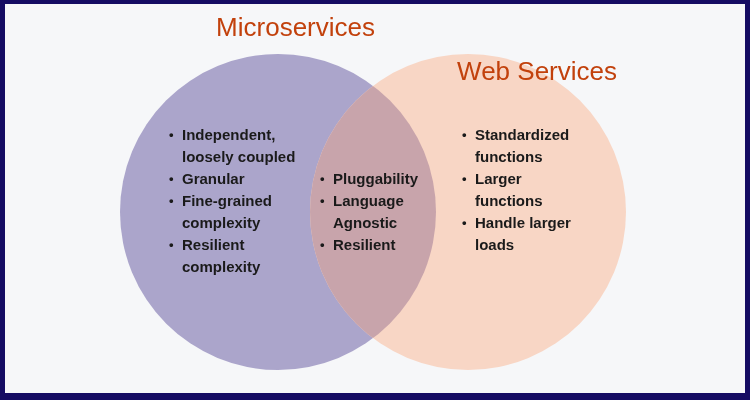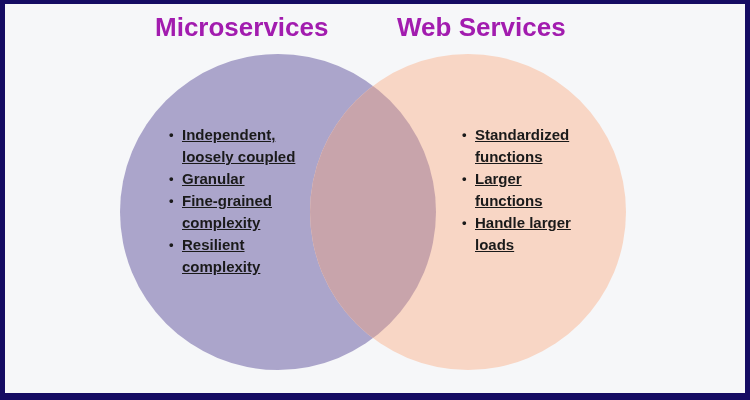--- a/index.html
+++ b/index.html
@@ -13,37 +13,36 @@
     background:#f6f7f9;
     font-family:"Liberation Sans", sans-serif;
     overflow:hidden;
   }
   .canvas{position:absolute;inset:0;}
   .venn-svg{position:absolute;left:0;top:0;}
   .title{
     position:absolute;
     top:8px;
     font-size:26px;
-    font-weight:700;
-    color:#a21caf;
-    text-align:left;
+    font-weight:400;
+    color:#c2410c;
+    text-align:right;
     letter-spacing:0px;
     white-space:nowrap;
   }
   .title.left{left:150px;width:220px;}
-  .title.right{left:392px;width:220px;}
+  .title.right{left:392px;width:220px;margin-top:44px;}
   ul.vlist{
     position:absolute;
     margin:0;padding:0;
     list-style:none;
     font-size:15px;
     font-weight:700;
     line-height:22px;
     color:#1a1a1a;
-    text-decoration:underline;
   }
   ul.vlist li{
     position:relative;
     padding-left:14px;
     white-space:pre-line;
   }
   ul.vlist li::before{
     content:"\2022";
     position:absolute;
     left:1px;top:0;
@@ -76,20 +75,26 @@
     <ul class="vlist list-left">
       <li>Independent,
 loosely coupled</li>
       <li>Granular</li>
       <li>Fine-grained
 complexity</li>
       <li>Resilient
 complexity</li>
     </ul>
 
+    <ul class="vlist list-mid">
+      <li>Pluggability</li>
+      <li>Language
+Agnostic</li>
+      <li>Resilient</li>
+    </ul>
 
     <ul class="vlist list-right">
       <li>Standardized
 functions</li>
       <li>Larger
 functions</li>
       <li>Handle larger
 loads</li>
     </ul>
 

